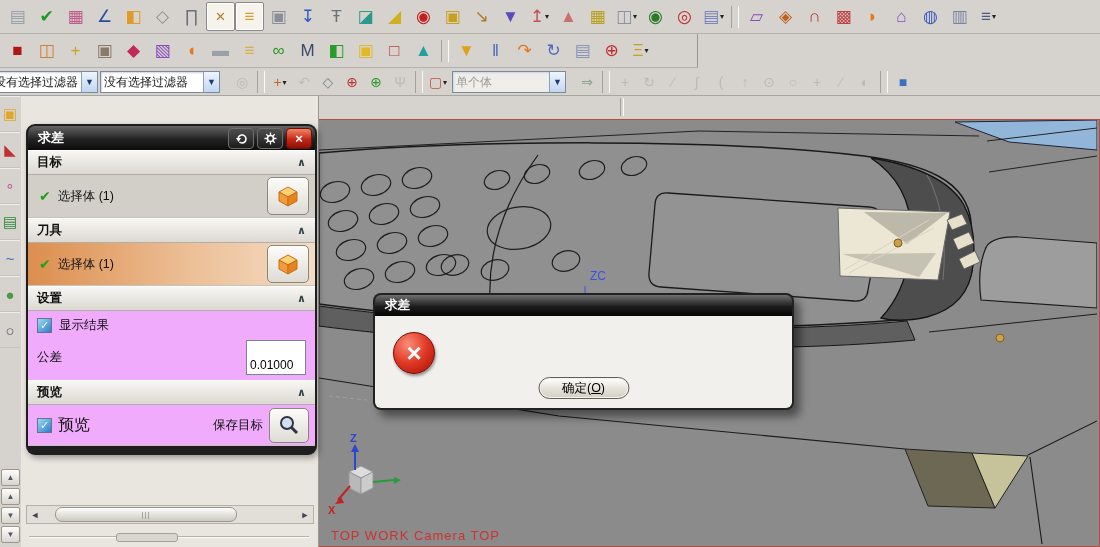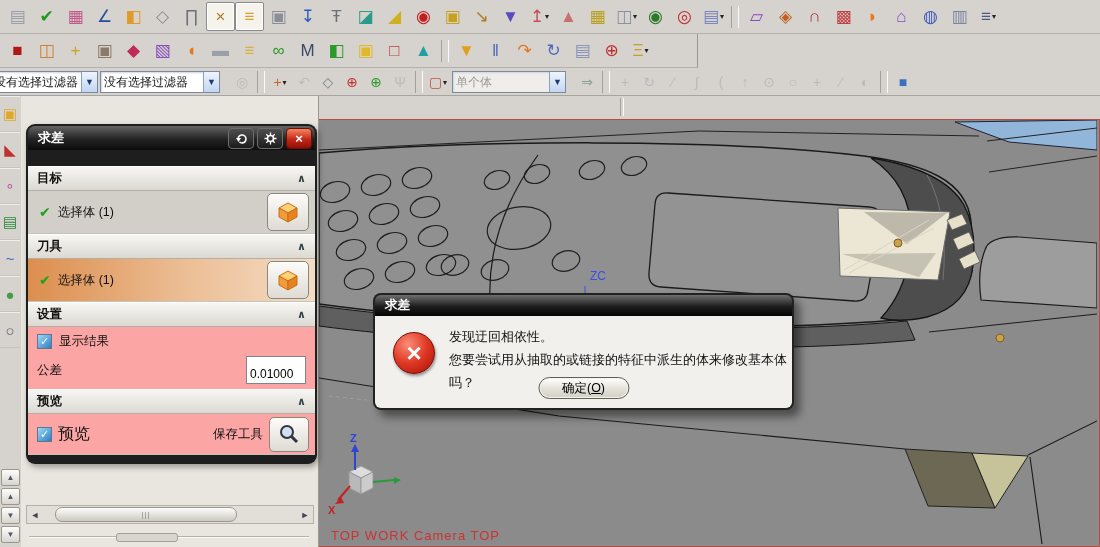--- a/index.html
+++ b/index.html
@@ -47,38 +47,38 @@
             border-right:1px solid #9a978f;}
   .nx-dialog{position:absolute;left:5px;top:28px;width:287px;background:#1e1e1e;border-radius:9px;
              padding:2px 2px 9px 2px;box-shadow:2px 3px 6px rgba(0,0,0,.35);}
   .nx-title{height:24px;display:flex;align-items:center;color:#fff;font-weight:bold;font-size:13px;
             padding:0 3px 0 10px;background:linear-gradient(#646464,#232323 55%,#0c0c0c);border-radius:7px 7px 0 0;}
   .nx-title .sp{flex:1;}
   .ticon{width:24px;height:19px;margin-left:3px;border:1px solid #6e6e6e;border-radius:4px;
          background:linear-gradient(#4e4e4e,#1c1c1c);display:flex;align-items:center;justify-content:center;}
   .ticon.close{background:linear-gradient(#f5855f,#c22818 55%,#8e0f06);border-color:#6e0f06;
          color:#fff;font-weight:bold;font-size:13px;}
-  .nx-body{background:#fca5a5;margin-top:16px;}
+  .nx-body{background:#f0abfc;}
   .sec{height:23px;background:linear-gradient(#f7f6f3,#dcd9d2);border-top:1px solid #fff;
        border-bottom:1px solid #b2afa8;display:flex;align-items:center;font-weight:bold;font-size:12.5px;padding:0 9px;}
   .sec .chev{margin-left:auto;color:#344;font-size:11px;font-weight:bold;}
   .selrow{height:42px;display:flex;align-items:center;padding:0 6px 0 11px;border-bottom:1px solid #c6c3bc;background:#d2cfc9;}
   .selrow.orange{background:linear-gradient(90deg,#dc8e4e,#ecbe95 55%,#f4dcc4);}
   .selrow .chk{color:#1da11d;font-size:14px;margin-right:7px;}
   .lbl{font-size:12.5px;}
   .cubebtn{margin-left:auto;width:40px;height:36px;border:1px solid #8a877f;border-radius:5px;
            background:linear-gradient(#fdfcf9,#dedbd4);box-shadow:inset 0 1px 0 #fff;
            display:flex;align-items:center;justify-content:center;}
   .setwrap{padding:3px 0 2px;}
   .setrow{display:flex;align-items:center;padding:3px 9px;font-size:12.5px;gap:7px;}
   .cb{width:13px;height:13px;border:1px solid #66748a;background:linear-gradient(#fff,#e8eef4);
       display:flex;align-items:center;justify-content:center;font-size:11px;color:transparent;flex:none;}
   .cb.on{background:linear-gradient(135deg,#9ddaf4,#2c7cc8);color:#fff;}
   .tolinput{margin-left:auto;width:54px;height:16px;border:1px solid #7a868f;background:#fff;
-            font-size:12px;padding:9px 1px 1px 3px;font-family:"Liberation Sans","DejaVu Sans",sans-serif;}
+            font-size:12px;padding:16px 1px 1px 3px;font-family:"Liberation Sans","DejaVu Sans",sans-serif;}
   .prevrow{height:40px;display:flex;align-items:center;padding:0 6px 0 9px;gap:6px;border-bottom:1px solid #c6c3bc;}
   .prevrow .result{margin-left:auto;font-size:12.5px;}
   .magbtn{width:38px;height:33px;border:1px solid #8a877f;border-radius:5px;
           background:linear-gradient(#fdfcf9,#dedbd4);display:flex;align-items:center;justify-content:center;}
   .btnrow{display:flex;justify-content:center;gap:13px;padding:9px 0 7px;}
   .nxbtn{height:23px;padding:0 13px;border:1px solid #6c6c61;border-radius:11px;font-size:12.5px;
          background:linear-gradient(#ffffff,#e0ddd4 55%,#cdcac1);display:flex;align-items:center;box-shadow:inset 0 1px 0 #fff;}
   .nxbtn.apply{background:linear-gradient(#daf1c7,#a6d985 55%,#8bc96e);border-color:#4c8a38;}
   
   .hscroll{position:absolute;left:5px;bottom:23px;width:286px;height:17px;background:#e2dfd9;
@@ -564,21 +564,21 @@
             <input class="tolinput" value="0.01000" style="">
           </div>
         </div>
         <div class="sec">
           <span>预览</span>
           <span class="chev">∧</span>
         </div>
         <div class="prevrow">
           <span class="cb on">✓</span>
           <span>预览</span>
-          <span class="result">保存工具</span>
+          <span class="result">保存目标</span>
           <span class="magbtn">
             <svg width="22" height="22" viewBox="0 0 22 22">
                 <circle cx="9" cy="9" r="6" fill="#cfe0ee" stroke="#334" stroke-width="2"></circle>
                 <line x1="13.5" y1="13.5" x2="19" y2="19" stroke="#334" stroke-width="3"></line>
               </svg>
           </span>
         </div>
       </div>
     </div>
     <div class="hscroll">
@@ -589,24 +589,20 @@
     <div class="splitline"></div>
     <div class="splitpill"></div>
   </div>
 
   <div id="errdlg">
     <div class="err-title">
       <span>求差</span>
     </div>
     <div class="err-body">
       <div class="err-icon">×</div>
-      <div class="err-text">
-        <div>发现迂回相依性。</div>
-        <div>您要尝试用从抽取的或链接的特征中派生的体来修改基本体吗？</div>
-      </div>
       <button class="err-btn">
           <span>确定(</span>
           <span class="ukey">O</span>
           <span>)</span>
         </button>
     </div>
   </div>
 
 </div>
 

